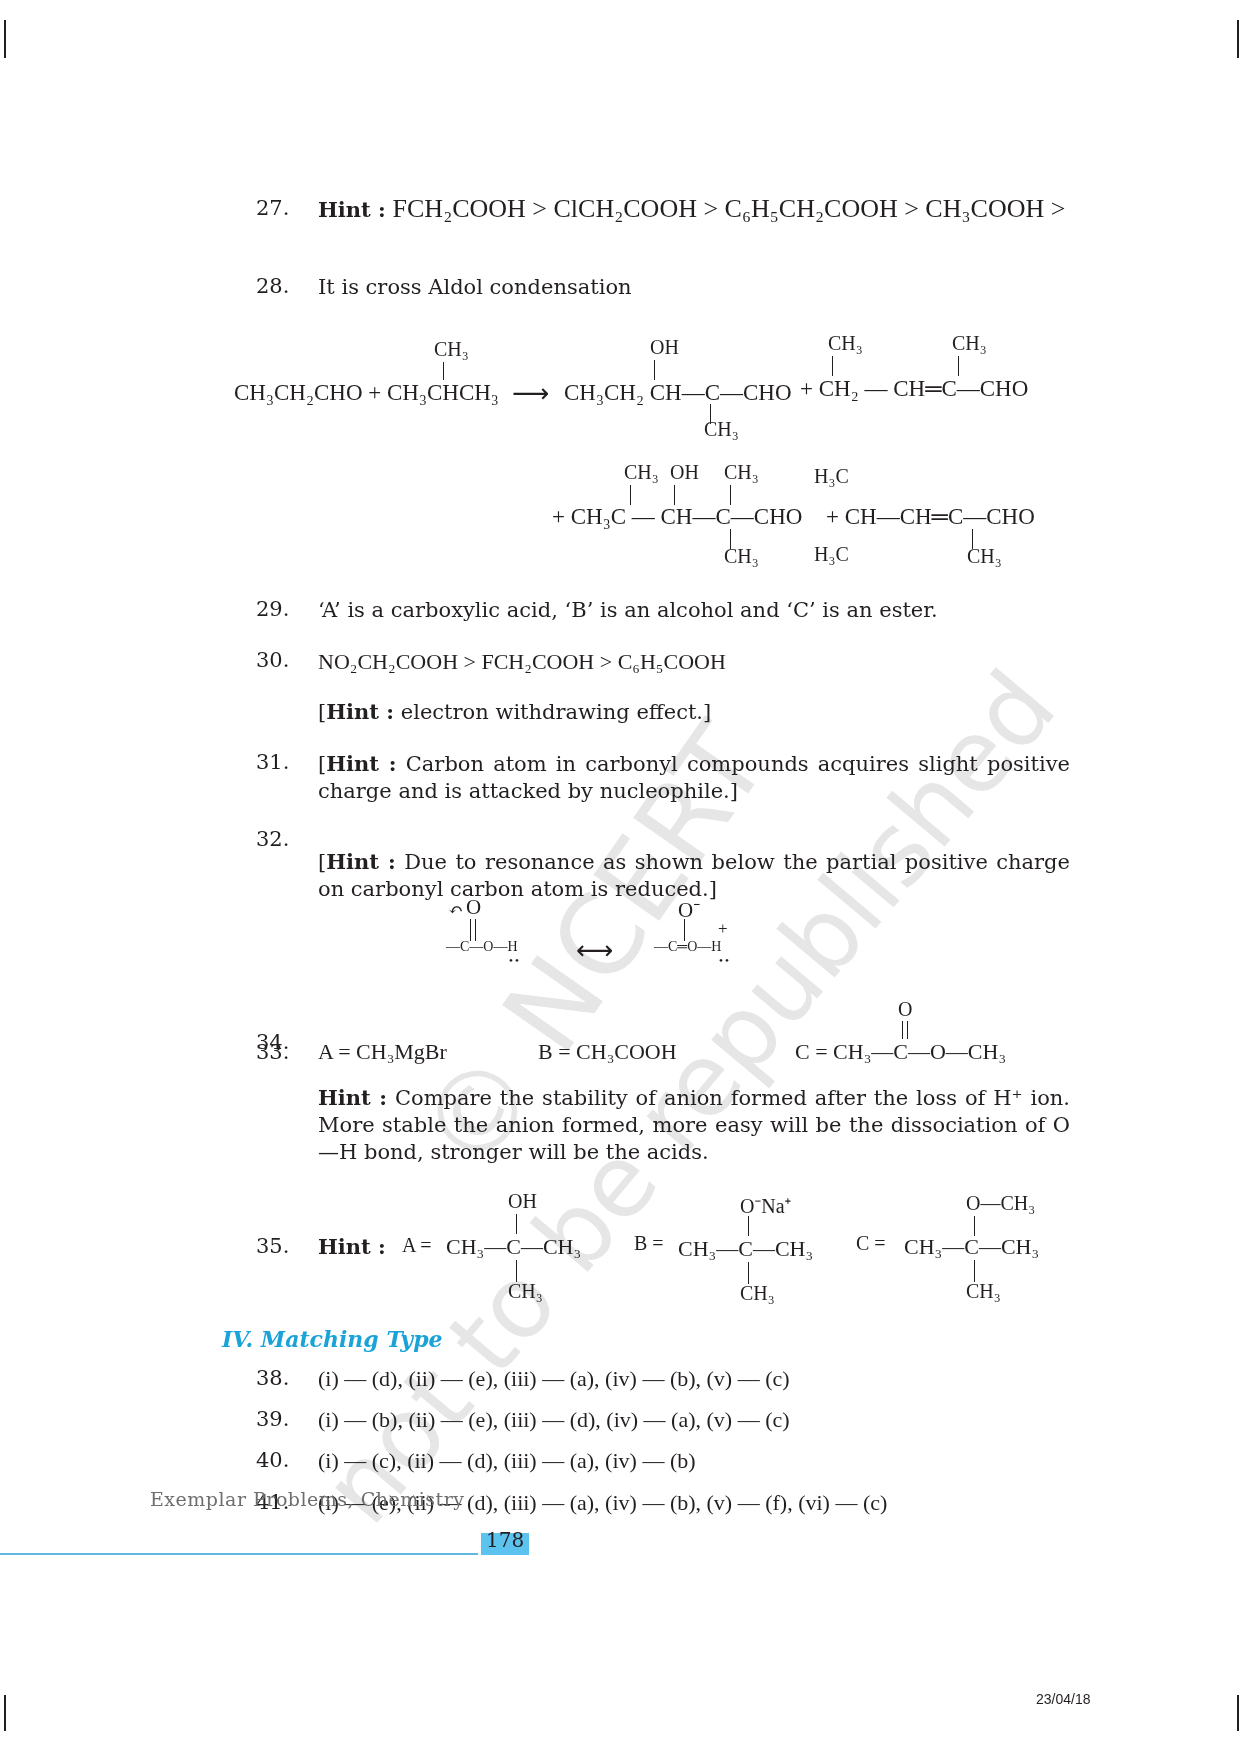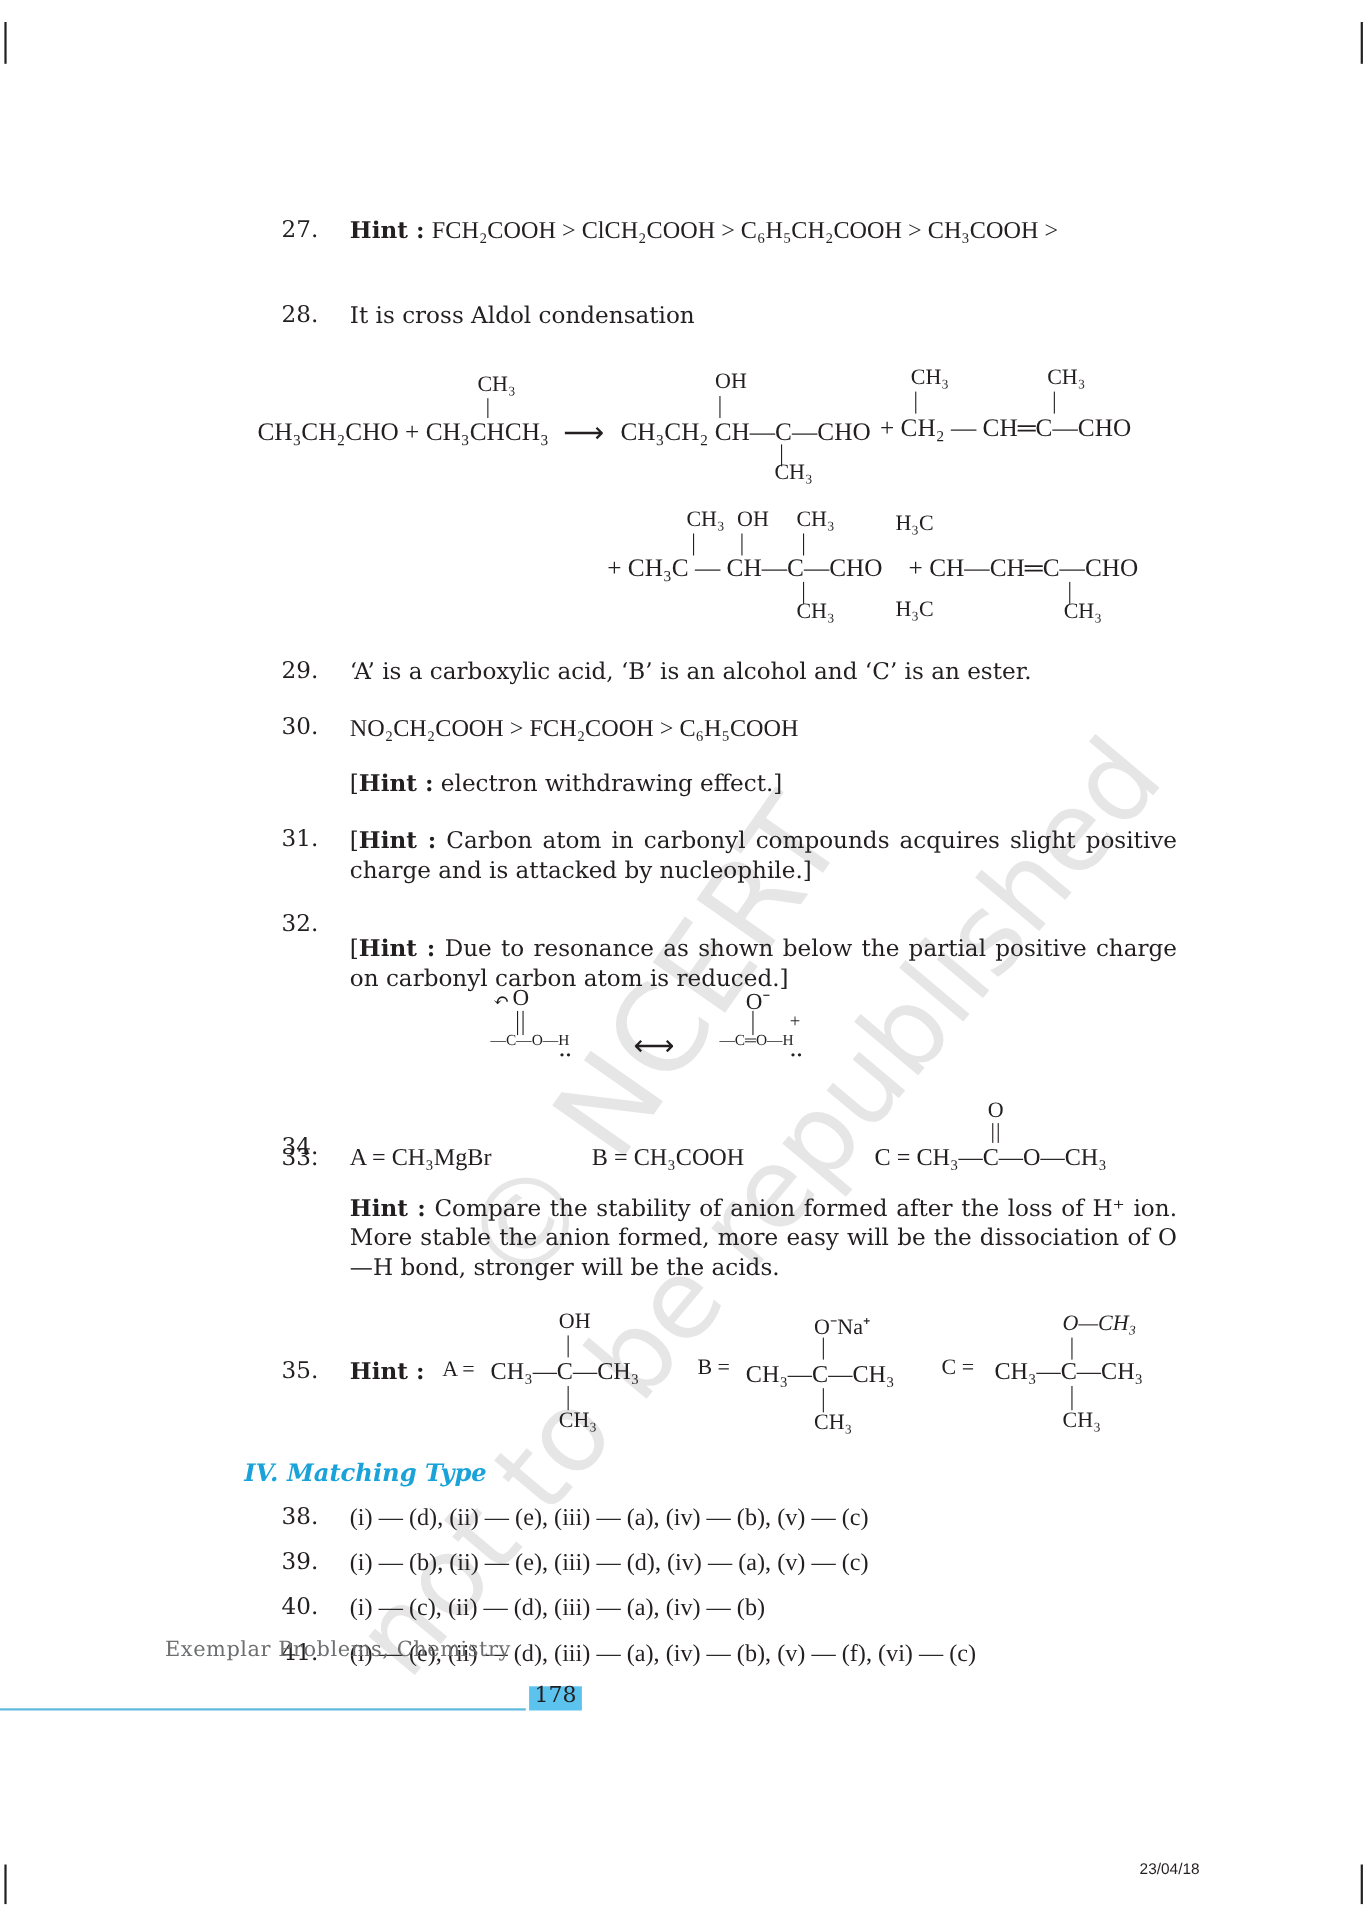--- a/index.html
+++ b/index.html
@@ -31,21 +31,21 @@
 <div class="crop" style="left:4px;top:20px;height:38px;"></div>
 <div class="crop" style="left:1237px;top:20px;height:38px;"></div>
 <div class="crop" style="left:4px;top:1695px;height:36px;"></div>
 <div class="crop" style="left:1237px;top:1695px;height:36px;"></div>
 
 <div class="watermark" style="left:395px;top:1120px;transform:rotate(-55deg);font-size:110px;">© NCERT</div>
 <div class="watermark" style="left:300px;top:1470px;transform:rotate(-50deg);font-size:100px;">not to be republished</div>
 
 <div class="num" style="top:196px;">27.</div>
 <div class="body" style="top:196px;">
-  <div class="t"><b>Hint :</b> <span class="chem" style="font-size:22px;">FCH₂COOH &gt; ClCH₂COOH &gt; C₆H₅CH₂COOH &gt; CH₃COOH &gt;</span></div>
+  <div class="t"><b>Hint :</b> <span class="chem" style="font-size:26px;">FCH₂COOH &gt; ClCH₂COOH &gt; C₆H₅CH₂COOH &gt; CH₃COOH &gt;</span></div>
 </div>
 
 <div class="num" style="top:274px;">28.</div>
 <div class="body t" style="top:274px;">It is cross Aldol condensation</div>
 
 <div class="abs" style="left:234px;top:330px;width:840px;height:110px;">
   <span class="chem abs" style="left:0;top:50px;">CH₃CH₂CHO + CH₃CHCH₃</span>
   <span class="chem abs" style="left:200px;top:8px;font-size:20px;">CH₃</span>
   <div class="vb" style="left:209px;top:32px;height:18px;"></div>
   <span class="chem abs" style="left:278px;top:48px;font-size:26px;">⟶</span>
@@ -131,21 +131,21 @@
   <span class="chem abs" style="left:0;top:44px;font-size:20px;">B =</span>
   <span class="chem abs" style="left:44px;top:48px;font-size:22px;">CH₃—C—CH₃</span>
   <span class="chem abs" style="left:106px;top:4px;font-size:20px;">O⁻Na⁺</span>
   <div class="vb" style="left:114px;top:28px;height:20px;"></div>
   <div class="vb" style="left:114px;top:74px;height:22px;"></div>
   <span class="chem abs" style="left:106px;top:94px;font-size:20px;">CH₃</span>
 </div>
 <div class="abs" style="left:856px;top:1188px;width:210px;height:120px;">
   <span class="chem abs" style="left:0;top:44px;font-size:20px;">C =</span>
   <span class="chem abs" style="left:48px;top:46px;font-size:22px;">CH₃—C—CH₃</span>
-  <span class="chem abs" style="left:110px;top:4px;font-size:20px;font-style:italic;">O—CH₃</span>
+  <span class="chem abs" style="left:110px;top:4px;font-size:20px;">O—CH₃</span>
   <div class="vb" style="left:118px;top:28px;height:20px;"></div>
   <div class="vb" style="left:118px;top:72px;height:22px;"></div>
   <span class="chem abs" style="left:110px;top:92px;font-size:20px;">CH₃</span>
 </div>
 
 <div class="section">IV. Matching Type</div>
 
 <div class="num" style="top:1366px;">38.</div>
 <div class="match" style="top:1366px;">(i) — (d), (ii) — (e), (iii) — (a), (iv) — (b), (v) — (c)</div>
 <div class="num" style="top:1407px;">39.</div>

